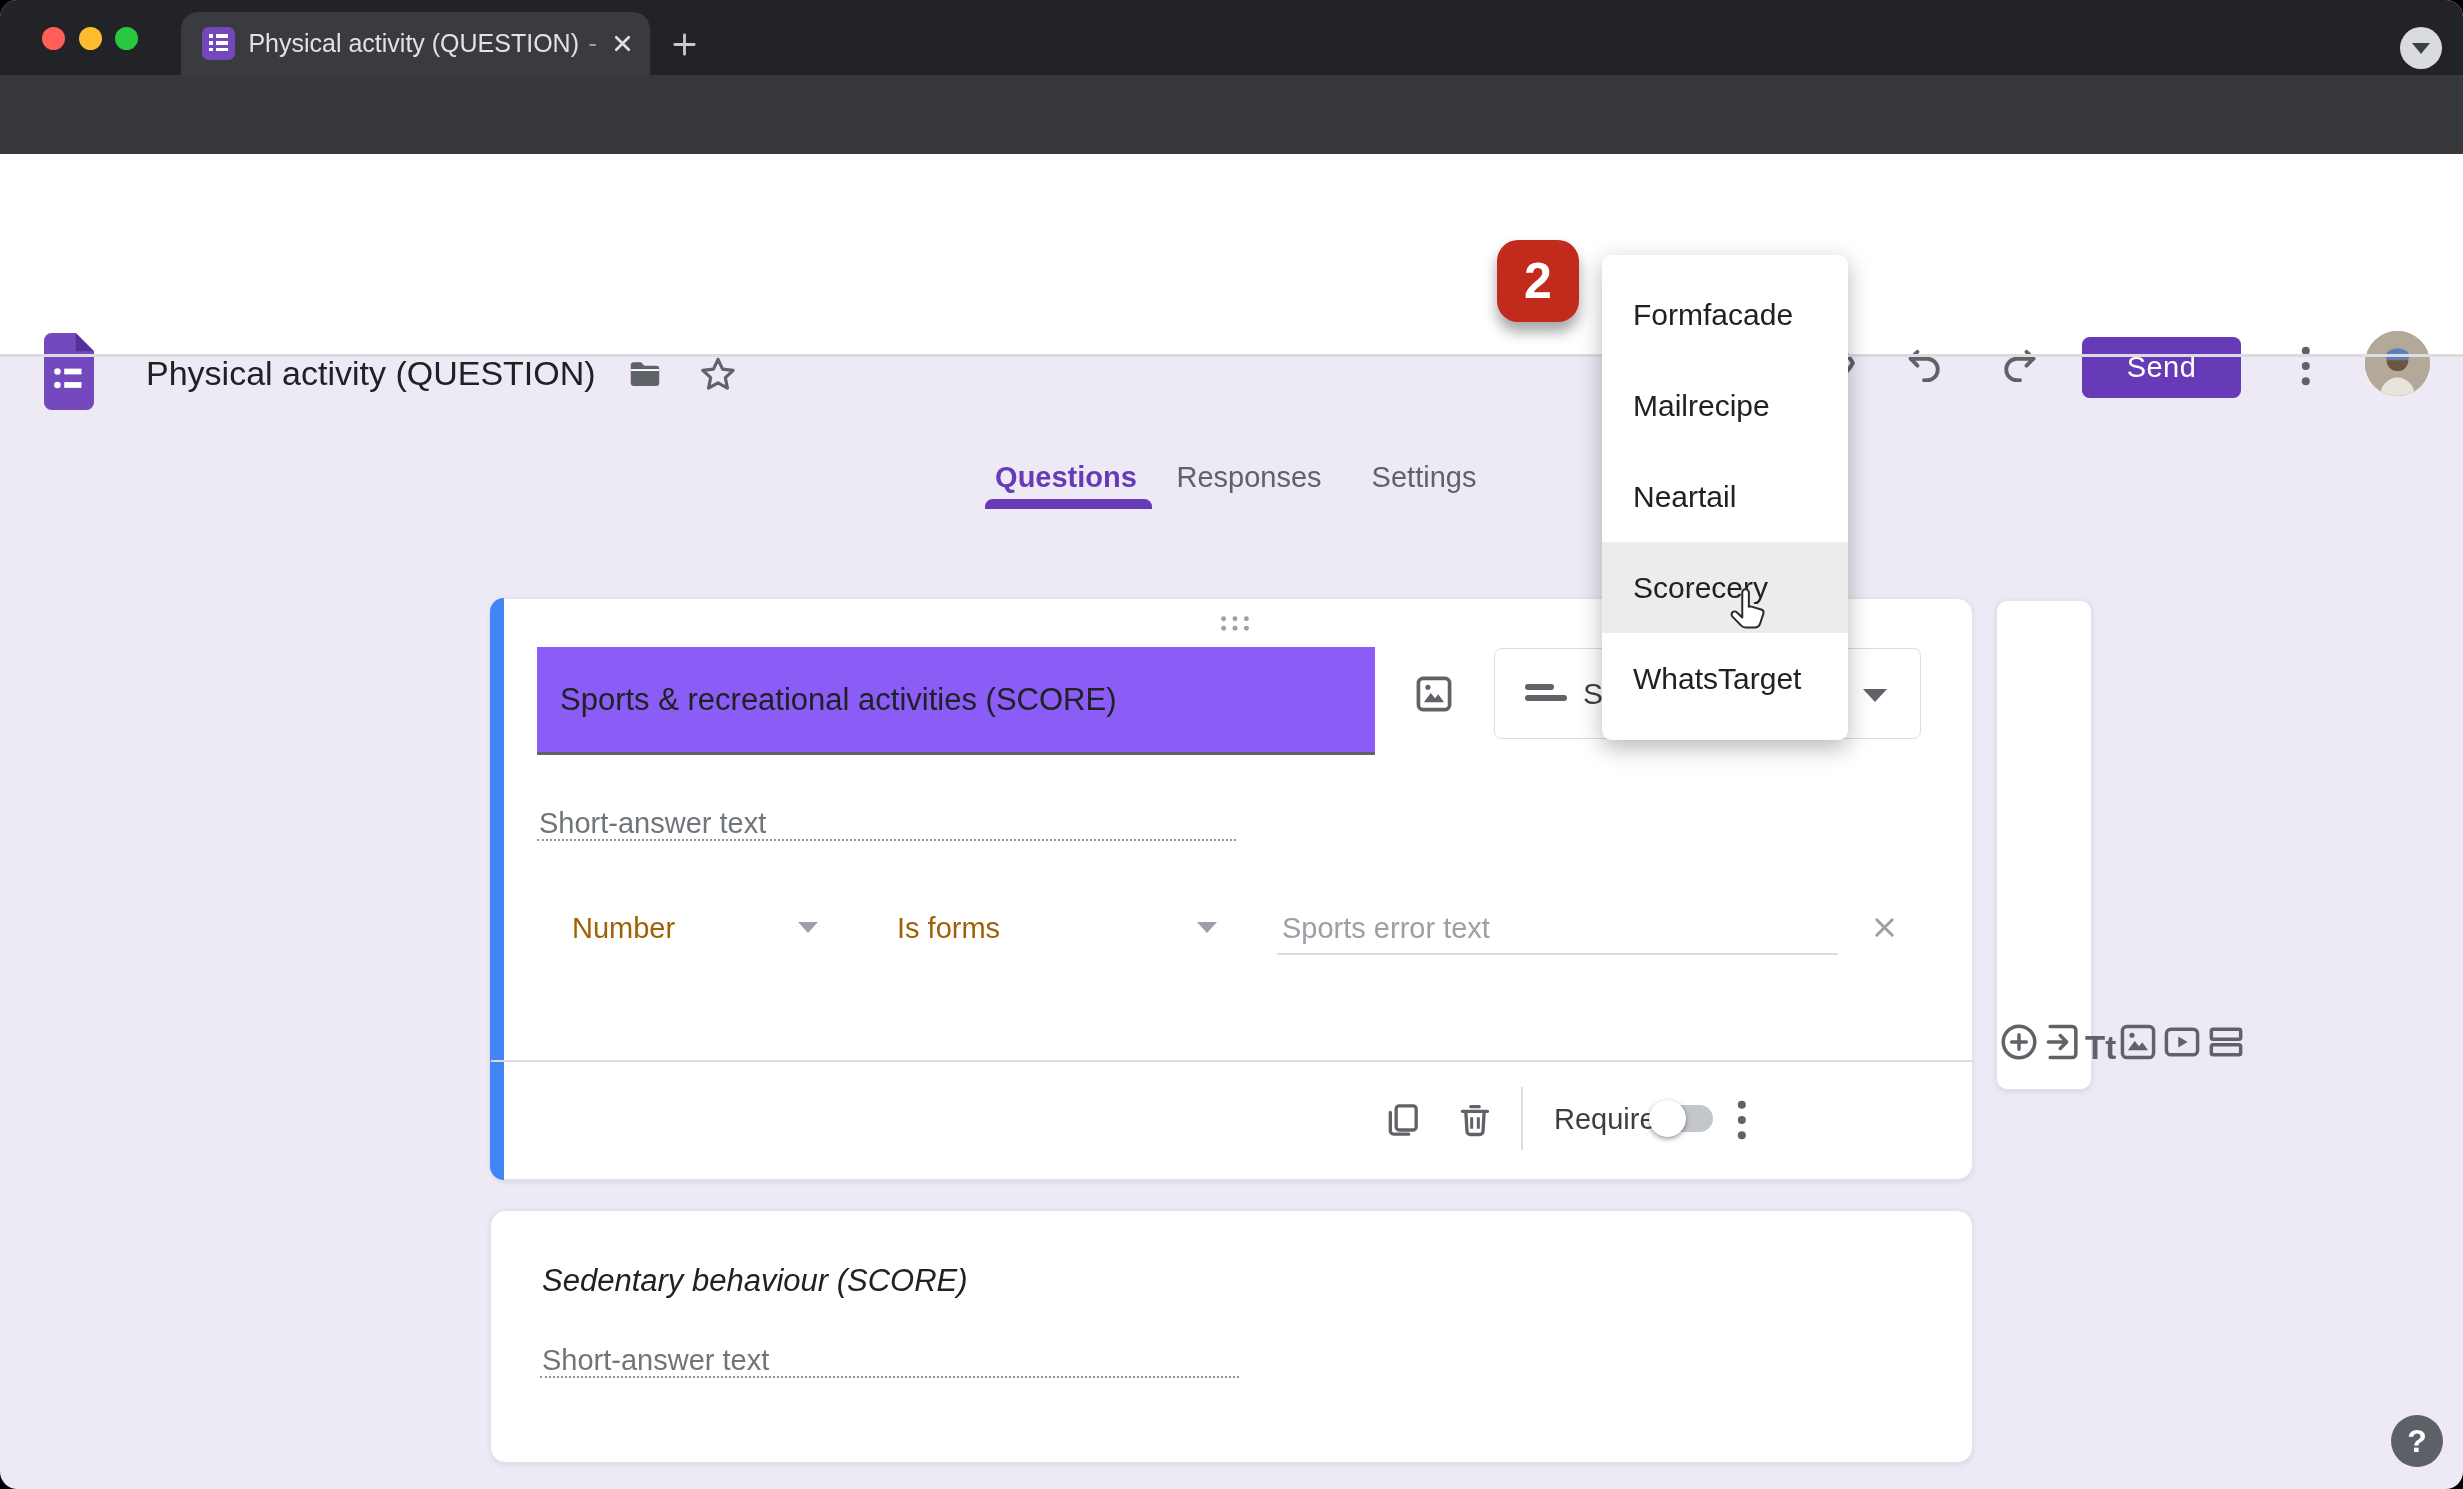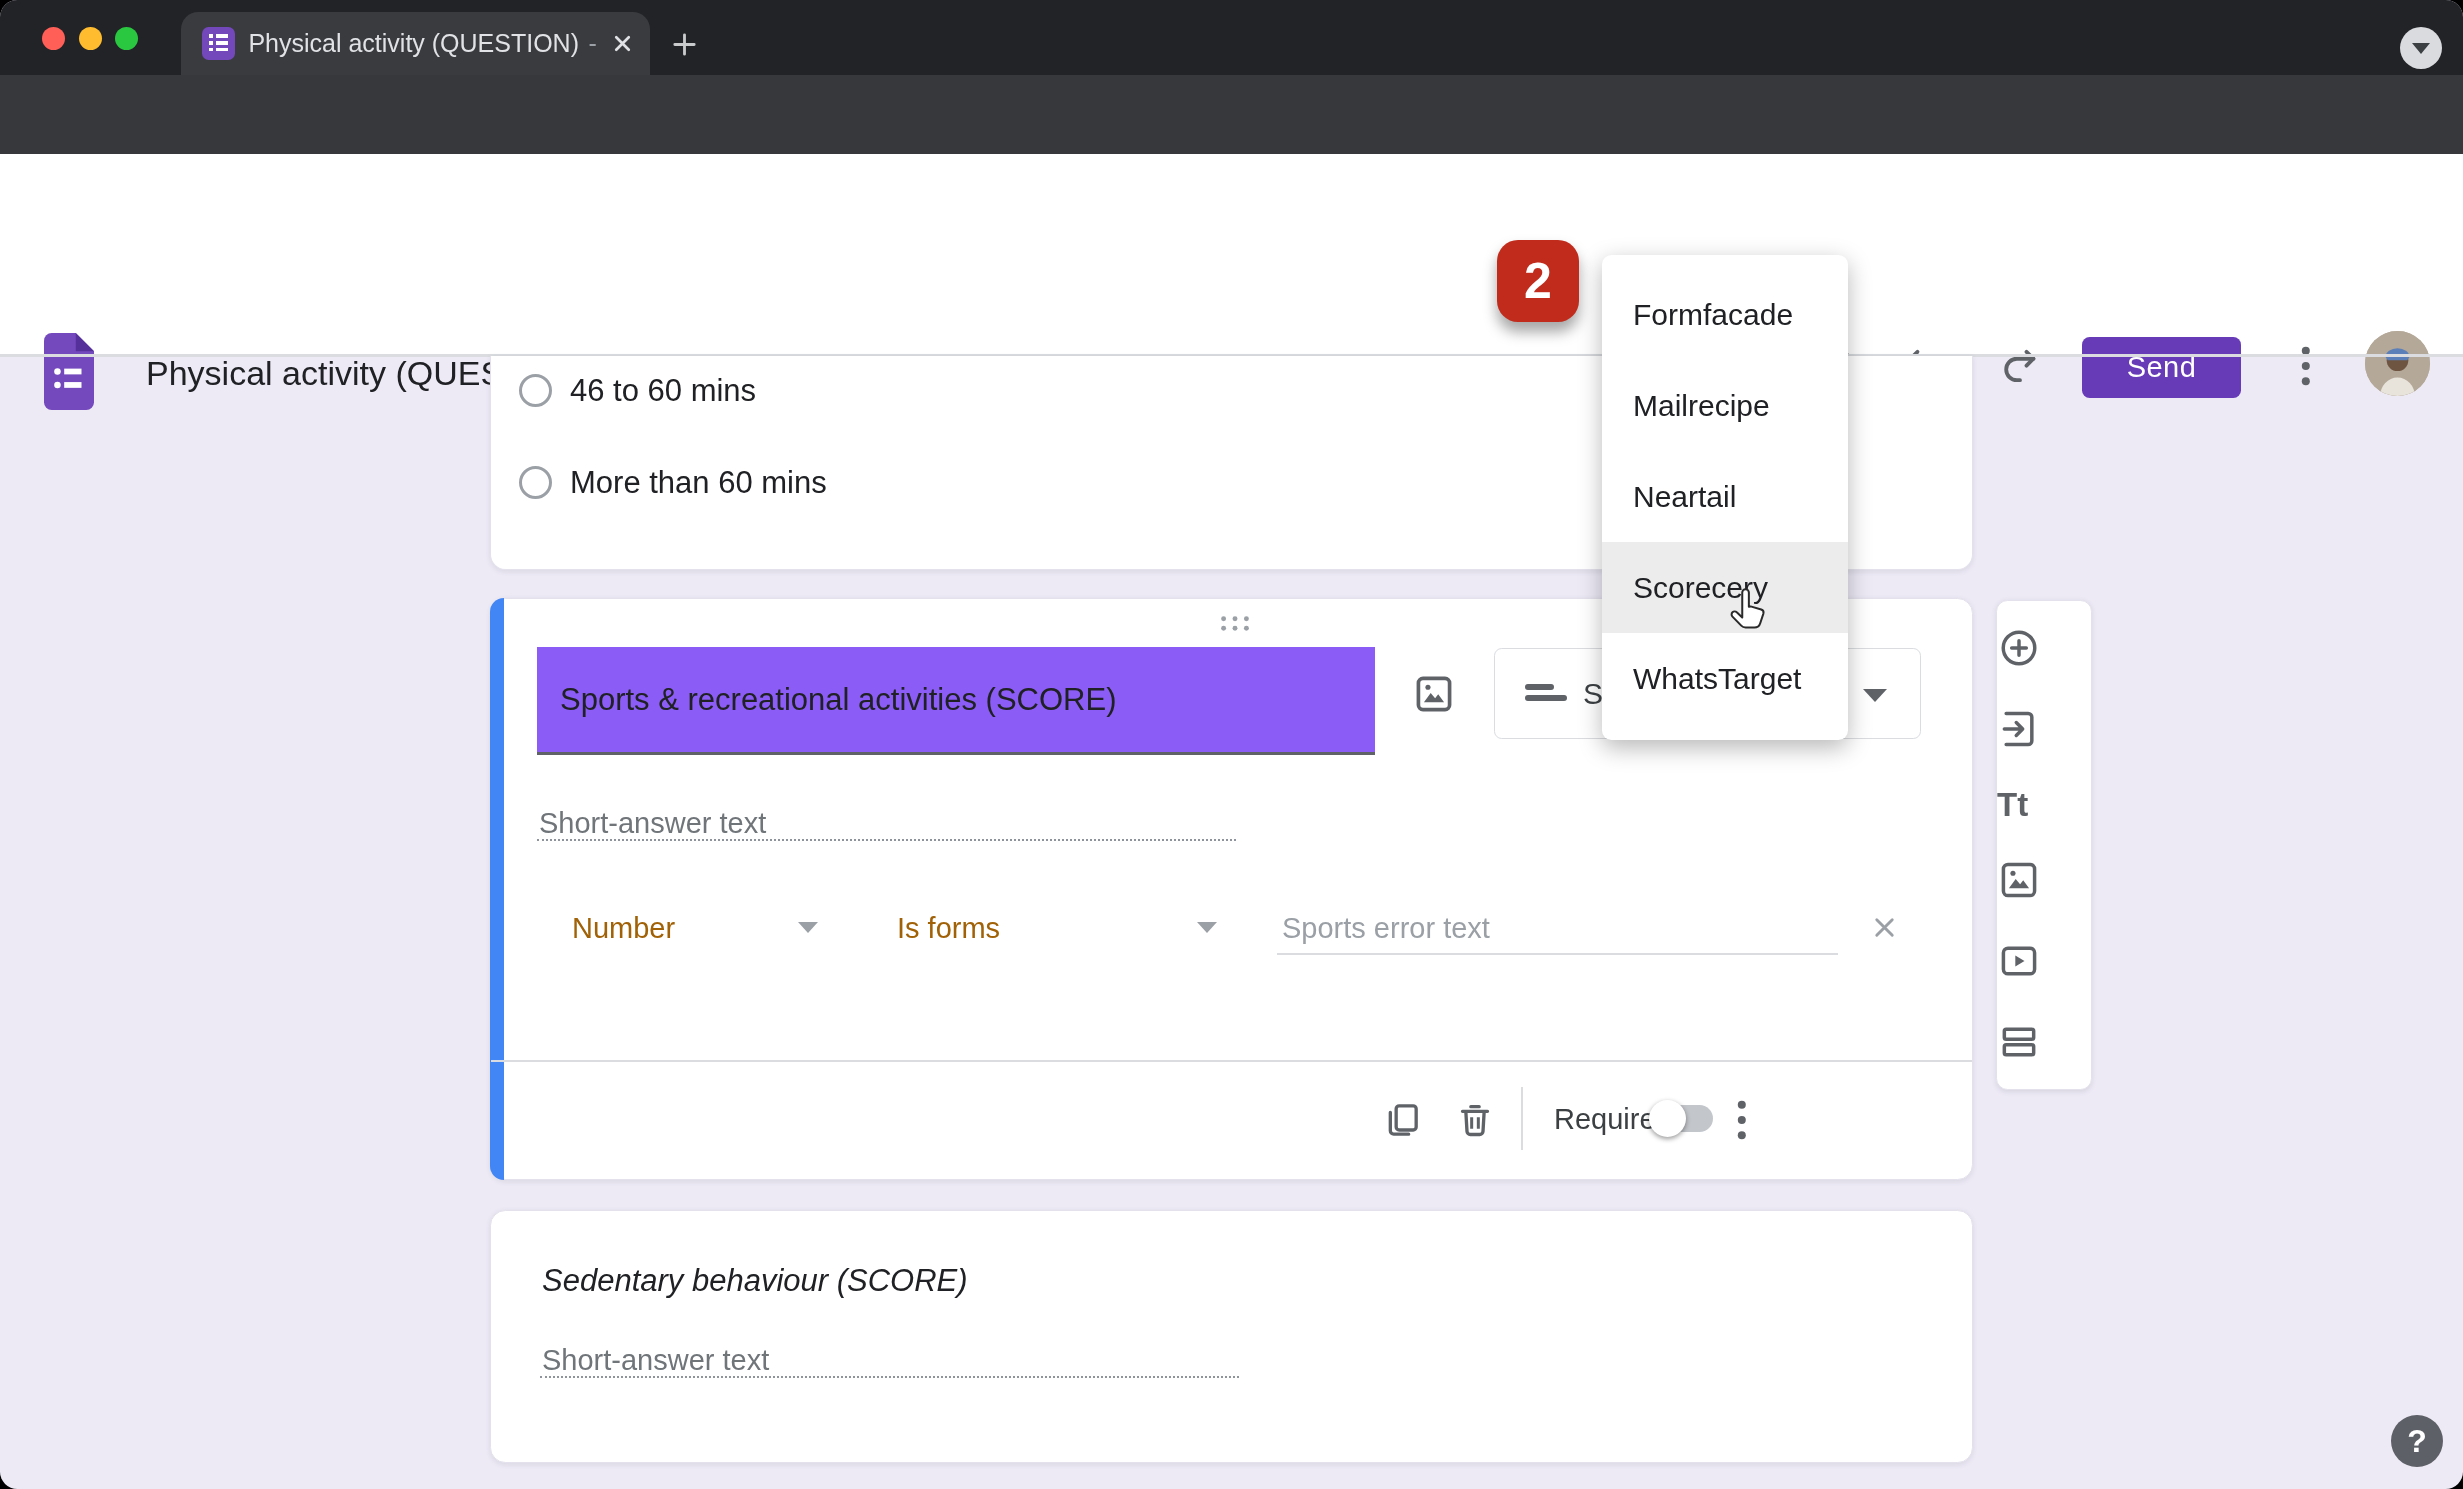--- a/index.html
+++ b/index.html
@@ -52,21 +52,21 @@
   .caret{width:0;height:0;border-left:12.5px solid transparent;border-right:12.5px solid transparent;border-top:13.4px solid #5f6368;}
   .caret.sm{border-left-width:10.6px;border-right-width:10.6px;border-top-width:11.5px;border-top-color:#9aa0a6;}
   .vlabel{position:absolute;font-size:29px;color:#a16207;}
   #err-placeholder{position:absolute;font-size:29px;color:#9aa0a6;}
   #footer-divider{position:absolute;left:0;top:461px;width:1481px;height:1.9px;background:#dadce0;}
   .iconbtn{display:flex;align-items:center;justify-content:center;}
   #toggle-track{position:absolute;left:1166px;top:506px;width:56px;height:27px;border-radius:13.4px;background:#c3c6cb;}
   #toggle-knob{position:absolute;left:1158px;top:501px;width:37px;height:37px;border-radius:50%;background:#fff;box-shadow:0 1.9px 4.8px rgba(0,0,0,.4);}
 
   
-  #add-toolbar{position:absolute;left:1996px;top:600px;width:96px;height:490px;background:#fff;border:1px solid #e4e1ec;border-radius:11.5px;box-shadow:0 1.9px 5.8px rgba(60,64,67,.12);box-sizing:border-box;display:flex;flex-direction:column;align-items:flex-start;justify-content:space-between;padding:25px 0;}
+  #add-toolbar{position:absolute;left:1996px;top:600px;width:96px;height:490px;background:#fff;border:1px solid #e4e1ec;border-radius:11.5px;box-shadow:0 1.9px 5.8px rgba(60,64,67,.12);box-sizing:border-box;display:flex;flex-direction:row;align-items:flex-end;justify-content:space-between;padding:25px 0;}
   #tt-text{font-weight:bold;color:#5f6368;font-size:33px;line-height:1;}
 
   
   #addon-menu{position:absolute;left:1602px;top:255px;width:246px;height:485px;background:#fff;border-radius:9.6px;box-shadow:0 7.7px 23px rgba(0,0,0,.28);z-index:50;padding:14.4px 0;box-sizing:border-box;}
   .menuitem{height:91px;display:flex;align-items:center;padding-left:31px;font-size:30px;color:#202124;}
   .menuitem.hl{background:#ececec;}
   #badge{position:absolute;left:1497px;top:240px;width:82px;height:82px;background:#c02b1c;border-radius:21px;display:flex;align-items:center;justify-content:center;color:#fff;font-size:50px;font-weight:bold;box-shadow:0 9.6px 13.4px rgba(0,0,0,.35);z-index:60;}
   #cursor{position:absolute;left:1725px;top:586px;z-index:70;}
 
   #help-btn{position:absolute;left:2391px;top:1415px;width:52px;height:52px;border-radius:50%;background:#5d6066;display:flex;align-items:center;justify-content:center;color:#fff;font-size:32px;font-weight:bold;}
@@ -242,26 +242,20 @@
         </svg>
     </div>
 
     <span class="navtab" id="tab-questions" style="left:1066px;">Questions</span>
     <span class="navtab" style="left:1249px;">Responses</span>
     <span class="navtab" style="left:1424px;">Settings</span>
     <div id="q-underline"></div>
   </div>
   <div id="header-divider"></div>
 
-  <div class="card" id="card-options">
-    <div class="radio" style="left:28px;top:18px;"></div>
-    <span class="optlabel" style="left:79px;top:17.3px;">46 to 60 mins</span>
-    <div class="radio" style="left:28px;top:110px;"></div>
-    <span class="optlabel" style="left:79px;top:109px;">More than 60 mins</span>
-  </div>
 
   <div class="card" id="card-question">
     <div id="bluebar"></div>
 
     <div class="abs" style="left:725px;top:15.4px;">
       <svg width="38" height="19" viewBox="0 0 40 20">
           <circle cx="8" cy="5" r="2.6" fill="#9aa0a6"></circle>
           <circle cx="20" cy="5" r="2.6" fill="#9aa0a6"></circle>
           <circle cx="32" cy="5" r="2.6" fill="#9aa0a6"></circle>
           <circle cx="8" cy="15" r="2.6" fill="#9aa0a6"></circle>

